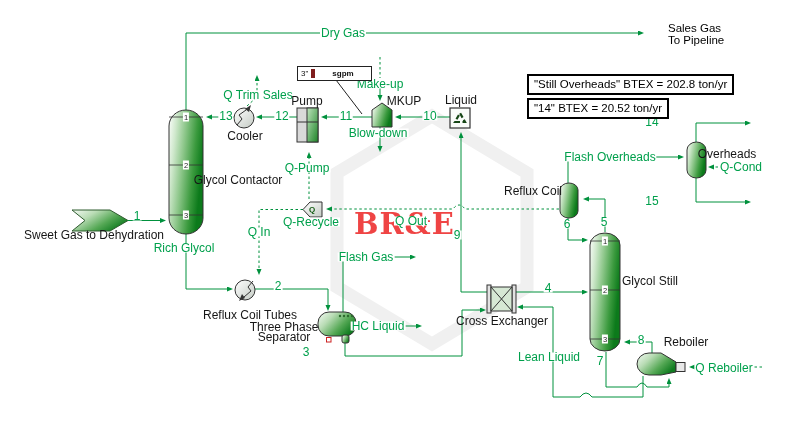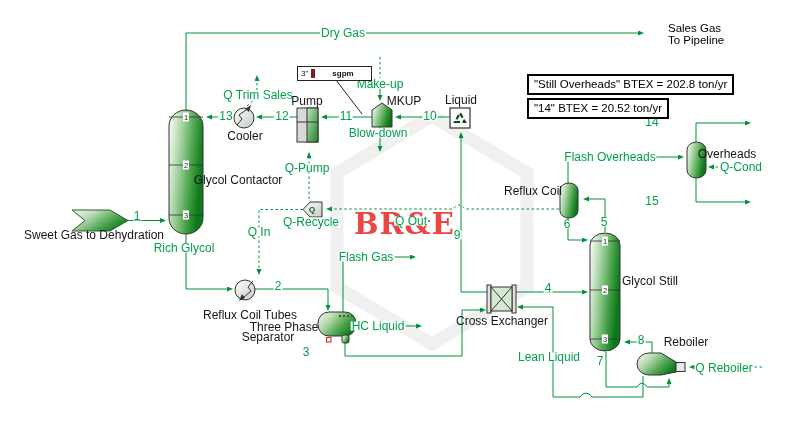--- a/index.html
+++ b/index.html
@@ -225,21 +225,21 @@
   <div class="lb bk" style="left:307px;top:101px">Pump</div>
   <div class="lb bk" style="left:404px;top:101px">MKUP</div>
   <div class="lb bk" style="left:461px;top:100px">Liquid</div>
   <div class="lb bk" style="left:650px;top:281px">Glycol Still</div>
   <div class="lb bk" style="left:533px;top:191px">Reflux Coil</div>
   <div class="lb bk" style="left:727px;top:154px">Overheads</div>
   <div class="lb bk" style="left:686px;top:342px">Reboiler</div>
   <div class="lb bk" style="left:502px;top:321px">Cross Exchanger</div>
   <div class="lb bk" style="left:250px;top:315px">Reflux Coil Tubes</div>
   <div class="lb bk" style="left:284px;top:327px">Three Phase</div>
-  <div class="lb bk" style="left:268px;top:337px">Separator</div>
+  <div class="lb bk" style="left:284px;top:337px">Separator</div>
   <div class="lb qsym" style="left:312px;top:209px">Q</div>
 
   <div class="lb st" style="left:186px;top:117px">1</div>
   <div class="lb st" style="left:186px;top:165px">2</div>
   <div class="lb st" style="left:186px;top:215px">3</div>
   <div class="lb st" style="left:605px;top:241px">1</div>
   <div class="lb st" style="left:605px;top:290px">2</div>
   <div class="lb st" style="left:605px;top:339px">3</div>
 
 </div>

